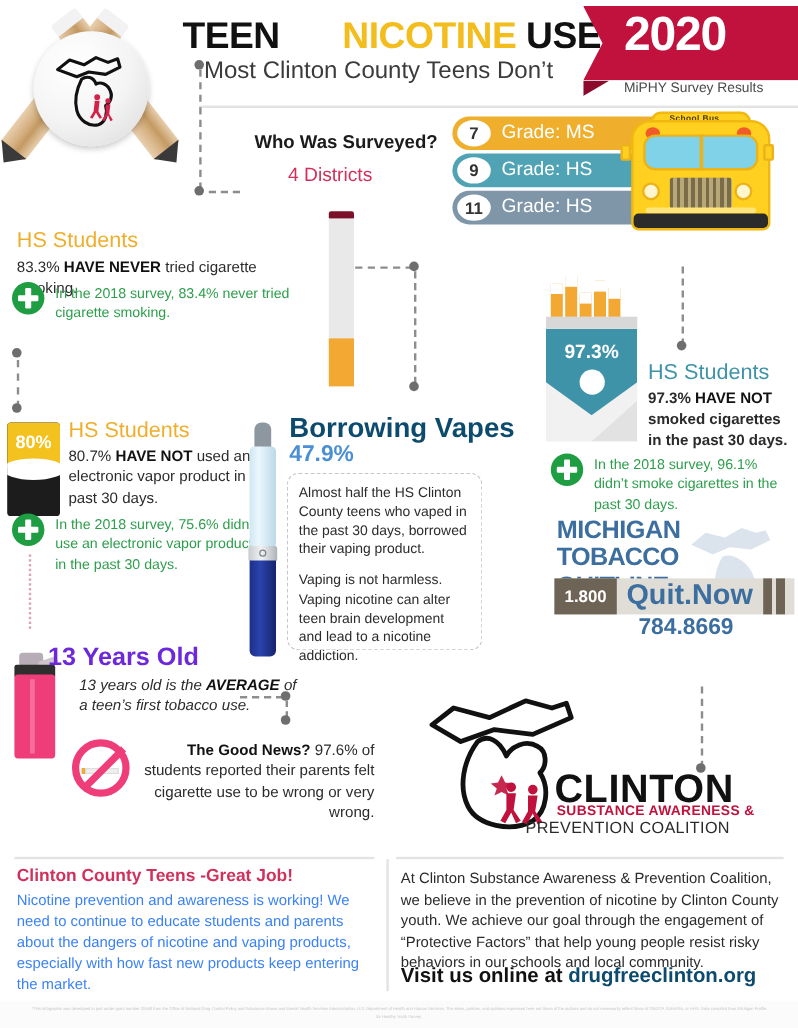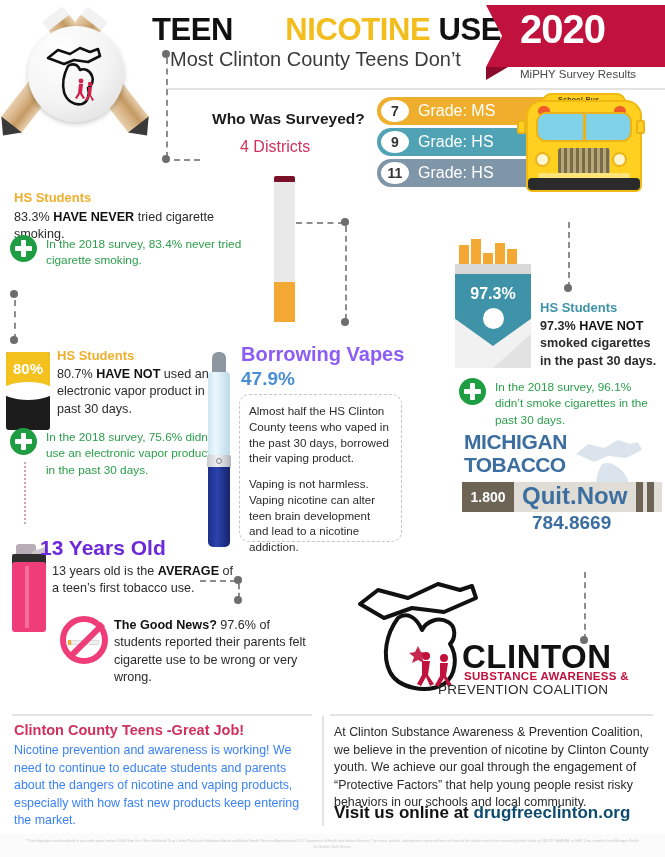--- a/index.html
+++ b/index.html
@@ -77,21 +77,21 @@
   .bus-light.r { left: 104px; top: 62px; }
   .bus-mirror { position: absolute; width: 9px; height: 14px; background: #FFD020; border: 2px solid #EBB21A; border-radius: 2px; top: 30px; }
   .bus-mirror.l { left: 9px; }
   .bus-mirror.r { left: 128px; }
   .bus-bumper { position: absolute; left: 20px; top: 88px; width: 112px; height: 12px; background: #2b2b2b; border-radius: 4px; }
   .bus-bumperline { position: absolute; left: 30px; top: 83px; width: 92px; height: 5px; background: #FFE479; border-radius: 3px; }
   .bus-sigl { position: absolute; width: 12px; height: 10px; border-radius: 50%; background: #F15A29; top: 16px; }
   .bus-sigl.a { left: 30px; } .bus-sigl.b { left: 106px; }
 
   
-  .hs-head { font-size: 13px; font-weight: bold; color: #EFAF2C; }
+  .hs-head { font-size: 18px; font-weight: normal; color: #EFAF2C; }
   .hs-head.teal { color: #3E93A8; }
   .body-txt { font-size: 12.6px; color: #2b2b2b; line-height: 1.38; }
   .body-txt b { color: #111; }
   .green-note { font-size: 11.8px; color: #2C9E4B; line-height: 1.38; }
   .plus { width: 27px; height: 27px; border-radius: 50%; background: #1F9D43; position: relative; }
   .plus:before, .plus:after { content: ""; position: absolute; background: #fff; border-radius: 1px; }
   .plus:before { left: 11px; top: 5px; width: 5px; height: 17px; }
   .plus:after  { left: 5px; top: 11px; width: 17px; height: 5px; }
 
   
@@ -111,21 +111,21 @@
   .vape .mouth { position: absolute; top: 0; left: 5px; width: 14px; height: 22px; background: #8d97a0; border-radius: 6px 6px 2px 2px; }
   .vape .tank { position: absolute; top: 20px; left: 1px; width: 22px; height: 85px;
     background: linear-gradient(90deg,#cfe7f2 0%,#eaf7fd 35%,#bcd9e8 100%); border-radius: 4px; }
   .vape .ring { position: absolute; top: 103px; left: 0; width: 24px; height: 13px;
     background: linear-gradient(90deg,#c9ccd0,#f0f1f3 45%,#aeb3b8); border-radius: 2px; }
   .vape .ringdot { position: absolute; top: 106px; left: 9px; width: 6px; height: 6px; border-radius: 50%; border: 1px solid #7d838a; }
   .vape .batt { position: absolute; top: 115px; left: 1px; width: 22px; height: 80px;
     background: linear-gradient(90deg,#1d2f8a 0%,#2b43ad 40%,#16236b 100%); border-radius: 0 0 5px 5px; }
 
   
-  .bv-title { position: absolute; left: 241px; top: 343px; font-size: 20px; font-weight: bold; color: #8b5cf6; }
+  .bv-title { position: absolute; left: 241px; top: 343px; font-size: 23px; font-weight: bold; color: #0c4a6e; }
   .bv-pct { position: absolute; left: 241px; top: 368px; font-size: 19px; font-weight: bold; color: #4A8FD4; }
   .bv-box { position: absolute; left: 239px; top: 394px; width: 163px; height: 148px;
     border: 1.6px dashed #c3c7cc; border-radius: 10px; padding: 8px 9px; }
   .bv-box p { font-size: 11.6px; color: #2b2b2b; line-height: 1.36; }
   .bv-box p + p { margin-top: 10px; }
 
   
   .pack { position: absolute; left: 455px; top: 230px; width: 76px; height: 138px; }
   .pack .sticks { position: absolute; top: 0; left: 4px; width: 68px; height: 40px; }
   .pack .stick { position: absolute; bottom: 0; width: 10px; background: #F2A833; border-radius: 1px; }
@@ -154,30 +154,30 @@
 
   
   .lighter { position: absolute; left: 12px; top: 540px; width: 34px; height: 92px; }
   .lighter .body { position: absolute; top: 22px; left: 0; width: 34px; height: 70px; background: #EE3D79; border-radius: 3px; }
   .lighter .stripe { position: absolute; top: 26px; left: 13px; width: 4px; height: 62px; background: #f56d9a; }
   .lighter .cap { position: absolute; top: 14px; left: 0; width: 34px; height: 10px; background: #2e2e2e; border-radius: 2px 2px 0 0; }
   .lighter .hood { position: absolute; top: 4px; left: 4px; width: 20px; height: 12px; background: #b7adb6; border-radius: 3px; }
   .lighter .lever { position: absolute; top: 9px; left: 20px; width: 16px; height: 6px; background: #cfc6cd; border-radius: 2px; transform: rotate(-18deg); }
 
   .yo-title { position: absolute; left: 40px; top: 536px; font-size: 21px; font-weight: bold; color: #6d28d9; }
-  .yo-body { position: absolute; left: 52px; top: 563px; width: 185px; }
+  .yo-body { position: absolute; left: 66px; top: 563px; width: 185px; font-style: italic; }
 
   
   .nosmoke { position: absolute; left: 60px; top: 616px; width: 48px; height: 48px; border-radius: 50%;
     border: 6px solid #EE3D79; }
   .nosmoke .cigw { position: absolute; left: 5px; top: 18px; width: 28px; height: 5px; background: #efefef; border: 1px solid #ddd; }
   .nosmoke .cigt { position: absolute; left: 2px; top: 18px; width: 8px; height: 5px; background: #F2A833; }
   .nosmoke .slash { position: absolute; left: -4px; top: 16px; width: 48px; height: 6px; background: #EE3D79; transform: rotate(-45deg); }
 
-  .gn-body { position: absolute; left: 114px; top: 617px; width: 198px; }
+  .gn-body { position: absolute; left: 114px; top: 617px; width: 198px; text-align: right; }
 
   
   .cl-logo { position: absolute; left: 352px; top: 578px; width: 290px; height: 130px; }
   .cl-word { position: absolute; left: 110px; top: 60px; font-size: 33px; font-weight: bold; color: #111; letter-spacing: .5px; }
   .cl-sub1 { position: absolute; left: 112px; top: 92px; font-size: 11.5px; font-weight: bold; color: #C0123C; letter-spacing: .3px; }
   .cl-sub2 { position: absolute; left: 86px; top: 104px; font-size: 13.5px; color: #2b2b2b; letter-spacing: .3px; }
 
   
   .bot-rule { position: absolute; left: 12px; top: 714px; width: 300px; height: 2px; background: #e3e3e3; }
   .bot-rule2 { position: absolute; left: 330px; top: 714px; width: 323px; height: 2px; background: #e3e3e3; }

